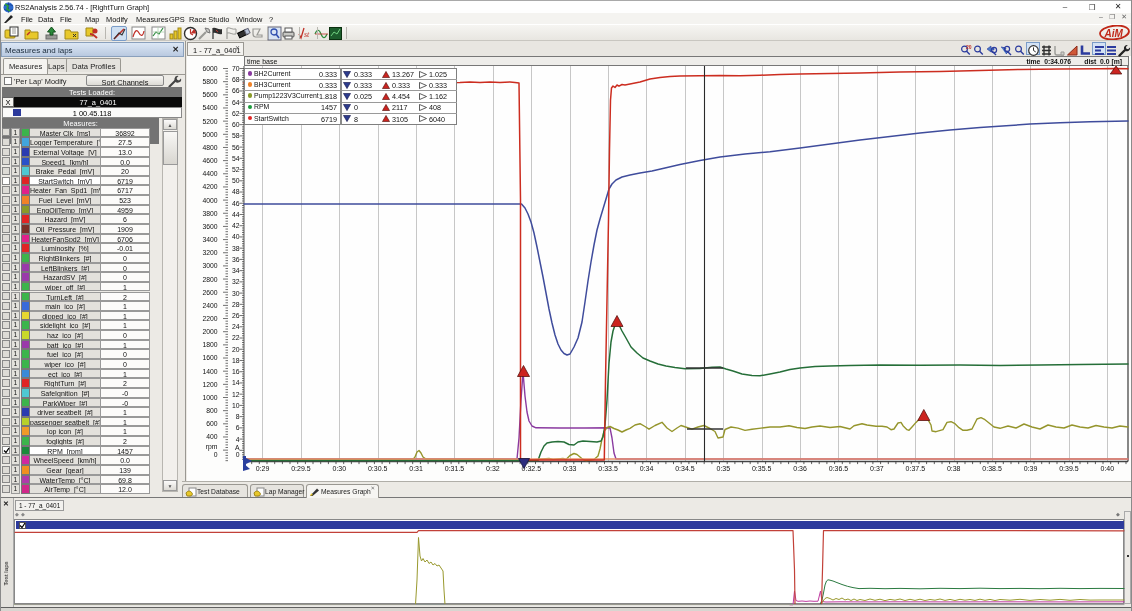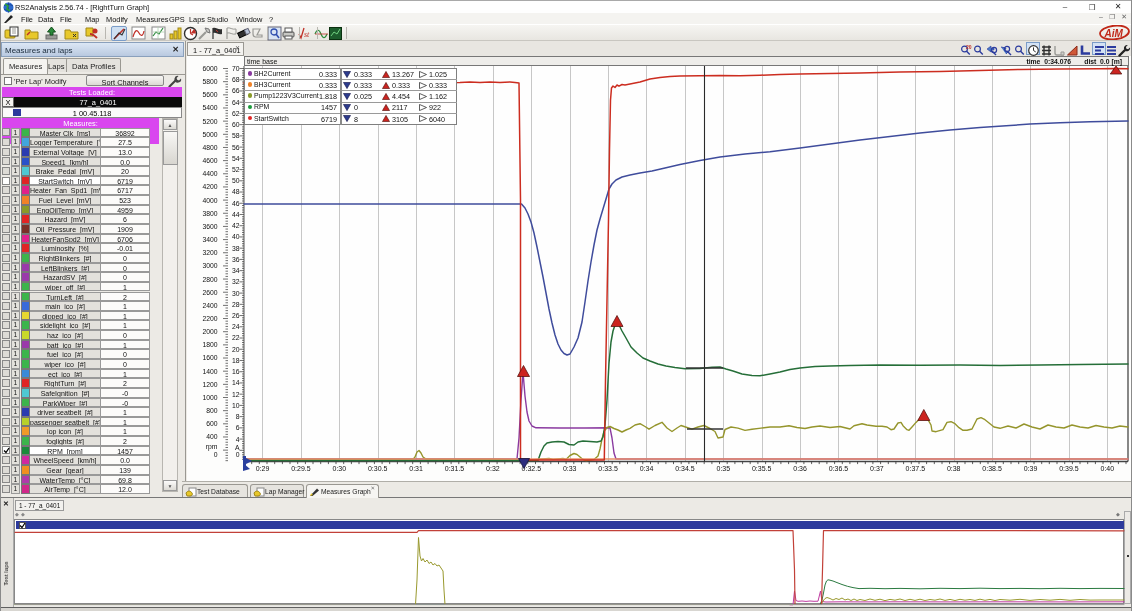--- a/index.html
+++ b/index.html
@@ -21,21 +21,21 @@
 #lpanel{position:absolute;left:0;top:41px;width:186px;height:456px;background:#eceae5;border-right:1px solid #9a9892}
 #lphead{position:absolute;left:1px;top:1px;width:183px;height:15px;background:linear-gradient(#dce7f5,#b9c9e0);border:1px solid #8aa0bc;font-size:8px;color:#1a2a3a;padding:2.5px 0 0 3px}
 #lphead .x{position:absolute;right:4px;top:2px;font-size:8px;color:#222;font-weight:bold}
 .ltab{position:absolute;top:16.5px;height:14.5px;font-size:7.6px;color:#222;background:#e4e2dd;border:1px solid #9a9892;border-bottom:none;border-radius:2px 2px 0 0;padding:3px 5px 0 5px}
 .ltab.on{background:#f4f3f0;height:16px;z-index:2}
 #ltabline{position:absolute;left:1px;top:32.5px;width:184px;height:1px;background:#9a9892}
 #perlap{position:absolute;left:4px;top:36px;width:7.5px;height:7.5px;background:#fff;border:1px solid #777}
 #perlapt{position:absolute;left:14px;top:36px;font-size:7.4px;color:#222}
 #sortbtn{position:absolute;left:86px;top:34px;width:78px;height:11px;background:linear-gradient(#f8f7f5,#dcdad4);border:1px solid #888;border-radius:2px;font-size:7.4px;text-align:center;padding-top:1.5px;color:#111}
 #wrench{position:absolute;left:168px;top:33.5px}
-.navybar{position:absolute;background:#d946ef;color:#fff;font-size:7.4px;text-align:center}
+.navybar{position:absolute;background:#737373;color:#fff;font-size:7.4px;text-align:center}
 #testsbar{left:2px;top:46px;width:180px;height:9.5px;padding-top:1px}
 #blackrow{position:absolute;left:2px;top:55.5px;width:180px;height:10px;background:#0a0a0a}
 #blackrow .xbox{position:absolute;left:0;top:0;width:12px;height:10px;background:#f4f3f0;border:1px solid #666;color:#000;font-size:7.5px;text-align:center}
 #blackrow .tn{position:absolute;left:12px;width:168px;top:1.2px;color:#fff;font-size:7.4px;text-align:center}
 #whiterow{position:absolute;left:2px;top:65.5px;width:180px;height:11px;background:#fbfbfa;border:1px solid #888}
 #whiterow .sq{position:absolute;left:10px;top:1.5px;width:8px;height:7px;background:#2c3a9c}
 #whiterow .tn{position:absolute;left:0;width:100%;top:1.5px;font-size:7.4px;text-align:center;color:#000}
 #measuresbar{left:2px;top:76.5px;width:157px;height:26px;padding-top:1px}
 
 #tablewrap{position:absolute;left:0;top:0;width:186px;height:456px}
@@ -110,21 +110,21 @@
       <path d="M0 9L7 1l2 2-7 6z" fill="#222"></path>
       <path d="M7 1l2 2" stroke="#888"></path>
     </svg>
   <span style="left:21px">File</span>
     <span style="left:38px">Data</span>
     <span style="left:60px">File</span>
     <span style="left:85px">Map</span>
     <span style="left:106px">Modify</span>
     <span style="left:136px">Measures</span>
     <span style="left:169px">GPS</span>
-    <span style="left:189px">Laps Studio</span>
+    <span style="left:189px">Race Studio</span>
     <span style="left:236px">Window</span>
     <span style="left:269px">?</span>
   <span style="right:29px;top:0;color:#666;font-size:7px">–</span>
   <span style="right:17px;top:0;color:#666;font-size:6.5px">❐</span>
   <span style="right:5px;top:0;color:#666;font-size:7px">✕</span>
 </div>
 
 <div id="toolbar">
 <div class="tbi" style="left:4px"><svg width="15" height="15" viewBox="0 0 15 15">
         <rect x="1" y="4" width="10" height="8" rx="1" fill="#e8c82a" stroke="#a08818"></rect>
@@ -775,21 +775,21 @@
       <polygon points="0.5,0.5 8.5,0.5 4.5,7.5" fill="#2c3c8e" stroke="#1a1a50" stroke-width="0.8"></polygon>
     </svg>
     <span class="lv2">0</span>
     <svg width="8" height="7" viewBox="0 0 9 8" style="position:absolute;left:138px;top:2.5px">
       <polygon points="4.5,0.5 8.5,7.5 0.5,7.5" fill="#cc2420" stroke="#5a1410" stroke-width="0.8"></polygon>
     </svg>
     <span class="lv3">2117</span>
     <svg width="8" height="7" viewBox="0 0 9 8" style="position:absolute;left:175px;top:2.5px">
       <polygon points="0.5,0.5 8.5,4 0.5,7.5" fill="#fff" stroke="#333" stroke-width="0.9"></polygon>
     </svg>
-    <span class="lv4">922</span>
+    <span class="lv4">408</span>
   </div>
 <div class="lrow" style="top:112.8px">
     <span class="dot" style="background:#e02424"></span>
     <span class="lnm">StartSwitch</span>
     <span class="lval">6719</span>
     <svg width="8" height="7" viewBox="0 0 9 8" style="position:absolute;left:99px;top:2.5px">
       <polygon points="0.5,0.5 8.5,0.5 4.5,7.5" fill="#2c3c8e" stroke="#1a1a50" stroke-width="0.8"></polygon>
     </svg>
     <span class="lv2">8</span>
     <svg width="8" height="7" viewBox="0 0 9 8" style="position:absolute;left:138px;top:2.5px">

